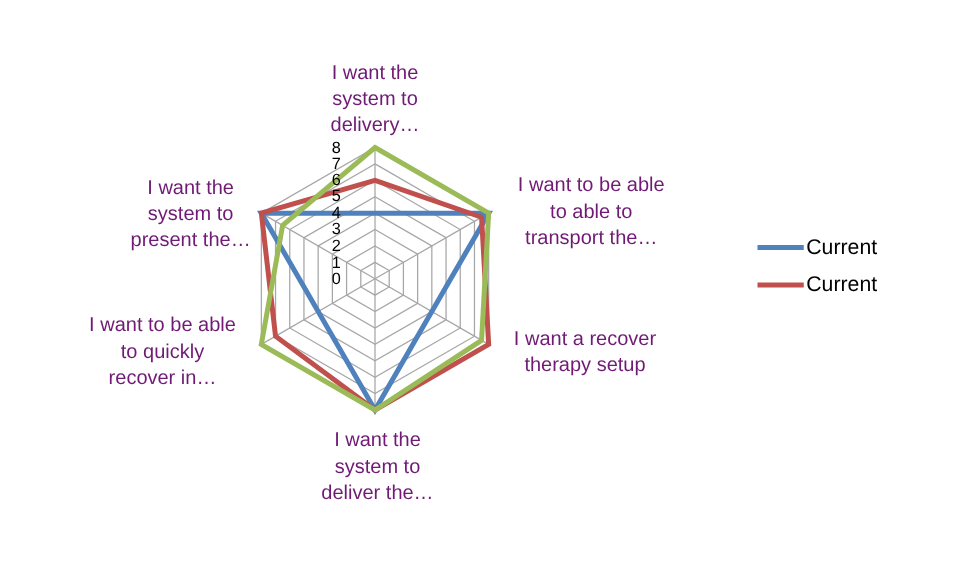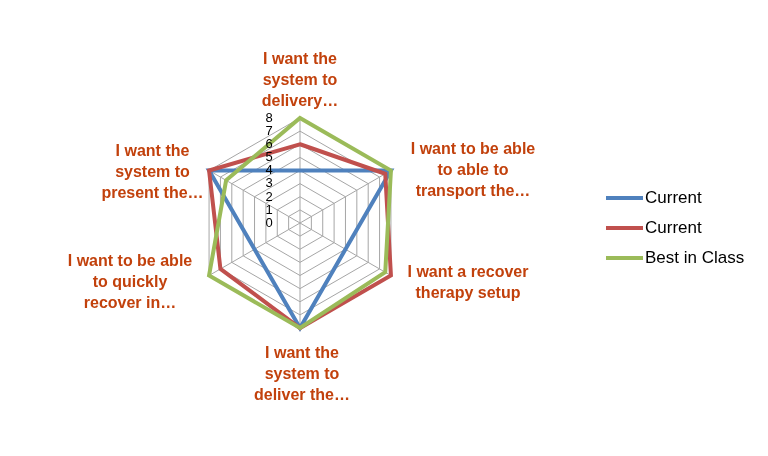--- a/index.html
+++ b/index.html
@@ -5,24 +5,24 @@
   html,body{margin:0;padding:0;}
   body{
     width:768px;height:456px;position:relative;overflow:hidden;
     background:#ffffff;
     font-family:"Liberation Sans",sans-serif;
   }
   #stage{position:absolute;inset:0;}
   svg{position:absolute;left:0;top:0;}
   .cat-label{
     position:absolute;
-    font-weight:bold;
+    font-weight:normal;
     font-size:16px;
     line-height:21px;
-    color:#c2410c;
+    color:#701a75;
     text-align:center;
     white-space:pre-line;
   }
   #tick-labels{
     position:absolute;
     left:255px;top:111px;width:28px;
     font-size:13px;line-height:13.1px;
     color:#000;text-align:center;
   }
   .tick{height:13.1px;}
@@ -102,19 +102,15 @@
 
   <div id="legend">
       <div class="legend-item">
         <span class="legend-swatch" style="background: rgb(79, 129, 189);"></span>
         <span class="legend-label">Current</span>
       </div>
       <div class="legend-item">
         <span class="legend-swatch" style="background: rgb(192, 80, 77);"></span>
         <span class="legend-label">Current</span>
       </div>
-      <div class="legend-item">
-        <span class="legend-swatch" style="background: rgb(155, 187, 89);"></span>
-        <span class="legend-label">Best in Class</span>
-      </div>
     </div>
 
 </div>
 
 </body></html>

